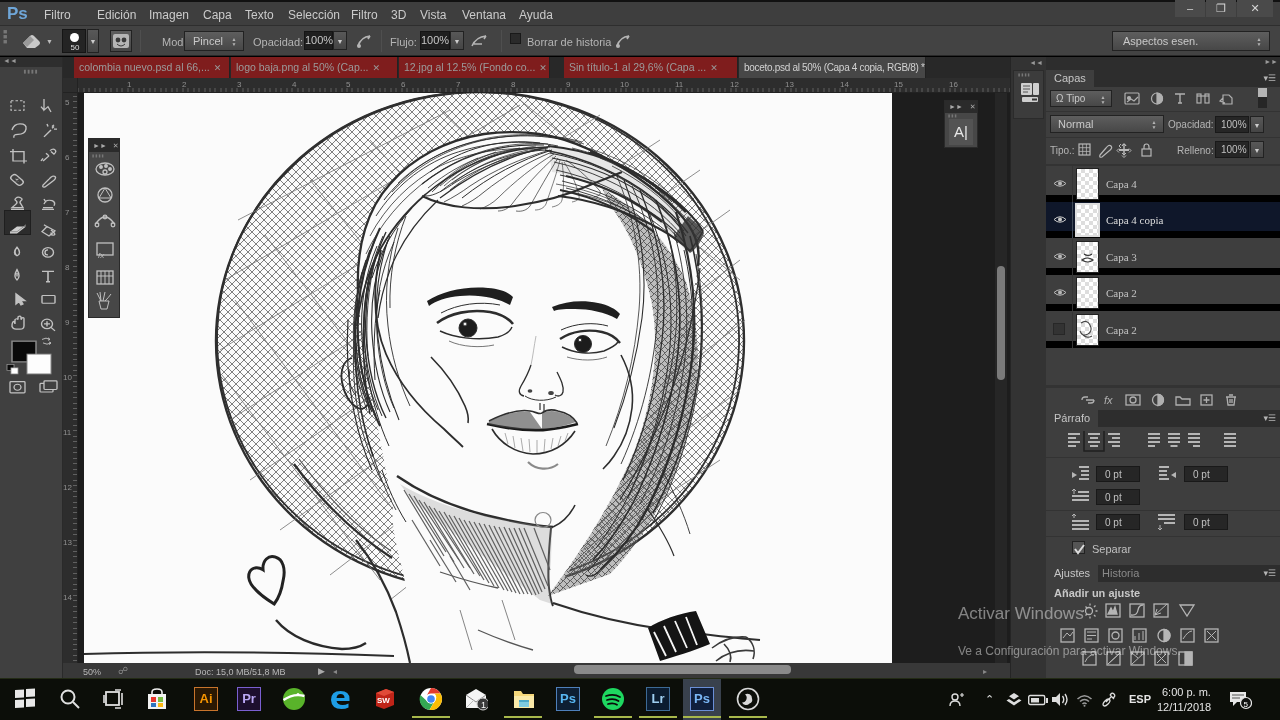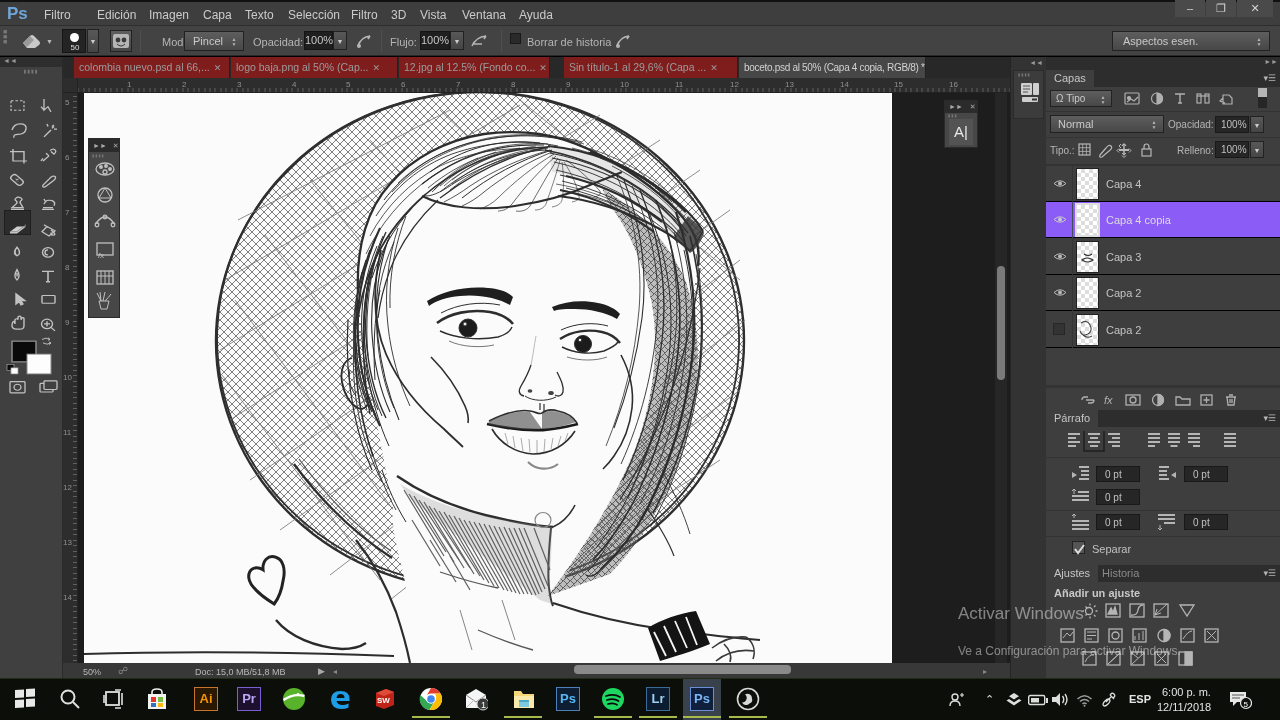--- a/index.html
+++ b/index.html
@@ -33,21 +33,21 @@
   #vthumb { left:997px; top:266px; width:8px; height:114px; background:#7a7a7a; border-radius:4px; }
   #statusbar { left:63px; top:663px; width:947px; height:15px; background:#383838; color:#b8b8b8; font-size:9px; }
   #hthumb { left:574px; top:665px; width:217px; height:9px; background:#8a8a8a; border-radius:4px; }
   
   #dockstrip { left:1010px; top:57px; width:36px; height:621px; background:#333333; border-left:1px solid #252525; }
   #rpanel { left:1046px; top:57px; width:234px; height:621px; background:#3e3e3e; }
   .phead { position:absolute; left:0; width:234px; height:17px; background:#2d2d2d; }
   .ptab { position:absolute; top:0; height:17px; background:#3e3e3e; color:#c6c6c6; font-size:11px; line-height:17px; padding:0 8px; }
   .ptab.dim { background:transparent; color:#8a8a8a; }
   .pmenu { position:absolute; right:4px; top:3px; color:#b5b5b5; font-size:9px; }
-  .lrow { position:absolute; left:0; width:234px; height:36px; border-bottom:1px solid #000000; }
+  .lrow { position:absolute; left:0; width:234px; height:36px; border-bottom:7px solid #000000;font-family:Liberation Serif, serif; }
   .eye { position:absolute; left:7px; top:12px; width:14px; height:11px; }
   .thumb { position:absolute; left:31px; top:3px; width:21px; height:30px; background:#fff; outline:1px solid #222;
      background-image:linear-gradient(45deg,#ddd 25%,transparent 25%,transparent 75%,#ddd 75%),linear-gradient(45deg,#ddd 25%,transparent 25%,transparent 75%,#ddd 75%); background-size:8px 8px; background-position:0 0,4px 4px; }
   .lname { position:absolute; left:60px; top:12px; font-size:11px; color:#c3c3c3; }
   .pbox { position:absolute; background:#262626; border:1px solid #191919; color:#c0c0c0; font-size:10px; line-height:15px; padding-left:8px; }
   
   #taskbar { left:0; top:678px; width:1280px; height:42px; background:#0c0e09; border-top:1px solid #232b15; color:#ddd; }
   .tbi { position:absolute; top:8px; width:24px; height:24px; }
   .runline { position:absolute; top:37px; height:2px; width:38px; background:#a8b84b; }
   #watermark { left:958px; top:604px; width:300px; color:rgba(255,255,255,0.45); z-index:50; }
@@ -550,21 +550,21 @@
 
   <div class="lrow" style="top:109px">
     <svg class="eye" viewBox="0 0 14 11">
         <path d="M1 5.5 Q7 0 13 5.5 Q7 11 1 5.5z" fill="none" stroke="#b8b8b8"></path>
         <circle cx="7" cy="5.5" r="2" fill="#b8b8b8"></circle>
       </svg>
     <div style="position:absolute;left:26px;top:0;width:1px;height:36px;background:#353535"></div>
     <div class="thumb"></div>
       <span class="lname">Capa 4</span>
   </div>
-  <div class="lrow" style="top:145px;background:#8b5cf6">
+  <div class="lrow" style="top:145px;background:#0f172a">
     <svg class="eye" viewBox="0 0 14 11">
         <path d="M1 5.5 Q7 0 13 5.5 Q7 11 1 5.5z" fill="none" stroke="#c8c8c8"></path>
         <circle cx="7" cy="5.5" r="2" fill="#c8c8c8"></circle>
       </svg>
     <div style="position:absolute;left:26px;top:0;width:1px;height:36px;background:#404b59"></div>
     <div class="thumb" style="outline:2px solid #ddd"></div>
       <span class="lname" style="color:#dcdcdc">Capa 4 copia</span>
   </div>
   <div class="lrow" style="top:182px">
     <svg class="eye" viewBox="0 0 14 11">

